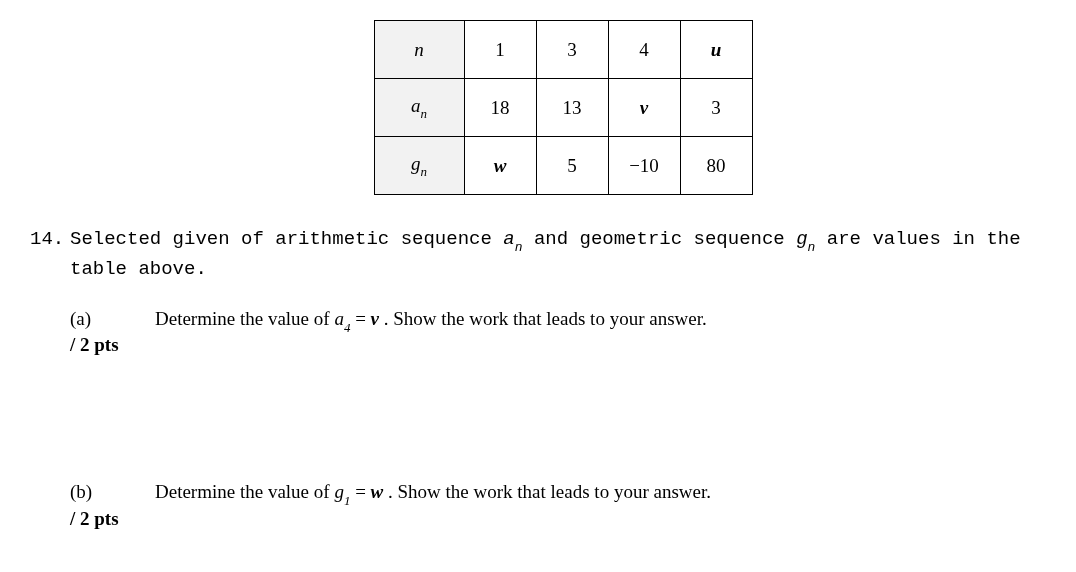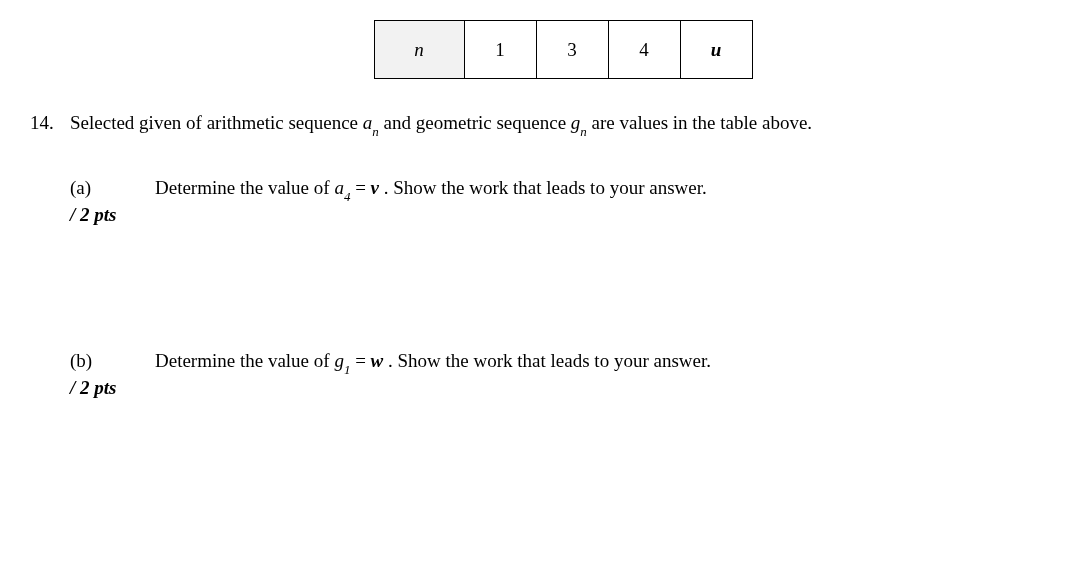--- a/index.html
+++ b/index.html
@@ -46,22 +46,23 @@
     }
     .ital {
       font-style: italic;
     }
     .bolditalic {
       font-style: italic;
       font-weight: bold;
     }
     .question-block {
       display: flex;
-      margin-bottom: 36px;
+      margin-bottom: 22px;
       line-height: 1.5;
+      font-family: Liberation Mono, monospace;
     }
     .qnum {
       width: 40px;
       flex-shrink: 0;
     }
     .qtext {
       flex: 1;
     }
     .part-row {
       display: flex;
@@ -75,21 +76,20 @@
     .part-labels {
       width: 85px;
       flex-shrink: 0;
     }
     .part-label {
       display: block;
     }
     .part-points {
       display: block;
       font-weight: bold;
-      font-style: italic;
     }
     .part-text {
       flex: 1;
     }
     .nowrap {
       white-space: nowrap;
     }
   </style>
 </head>
 <body>
@@ -98,20 +98,38 @@
   <table>
     <tbody>
         <tr>
       <td class="head">
         <span class="ital">n</span>
       </td>
       <td>1</td>
       <td>3</td>
       <td>4</td>
       <td><span class="bolditalic">u</span></td>
+    </tr>
+    <tr>
+      <td class="head">
+        <span class="ital">a</span><span class="sub">n</span>
+      </td>
+      <td>18</td>
+      <td>13</td>
+      <td><span class="bolditalic">v</span></td>
+      <td>3</td>
+    </tr>
+    <tr>
+      <td class="head">
+        <span class="ital">g</span><span class="sub">n</span>
+      </td>
+      <td><span class="bolditalic">w</span></td>
+      <td>5</td>
+      <td>−10</td>
+      <td>80</td>
     </tr>
   </tbody>
     </table>
 </div>
 
 <div class="question-block">
   <div class="qnum">14.</div>
   <div class="qtext">
     <span>Selected given of arithmetic sequence </span><span class="nowrap"><span class="ital">a</span><span class="sub">n</span></span><span> and geometric sequence </span><span class="nowrap"><span class="ital">g</span><span class="sub">n</span></span><span> are values in the table above.</span>
   </div>

